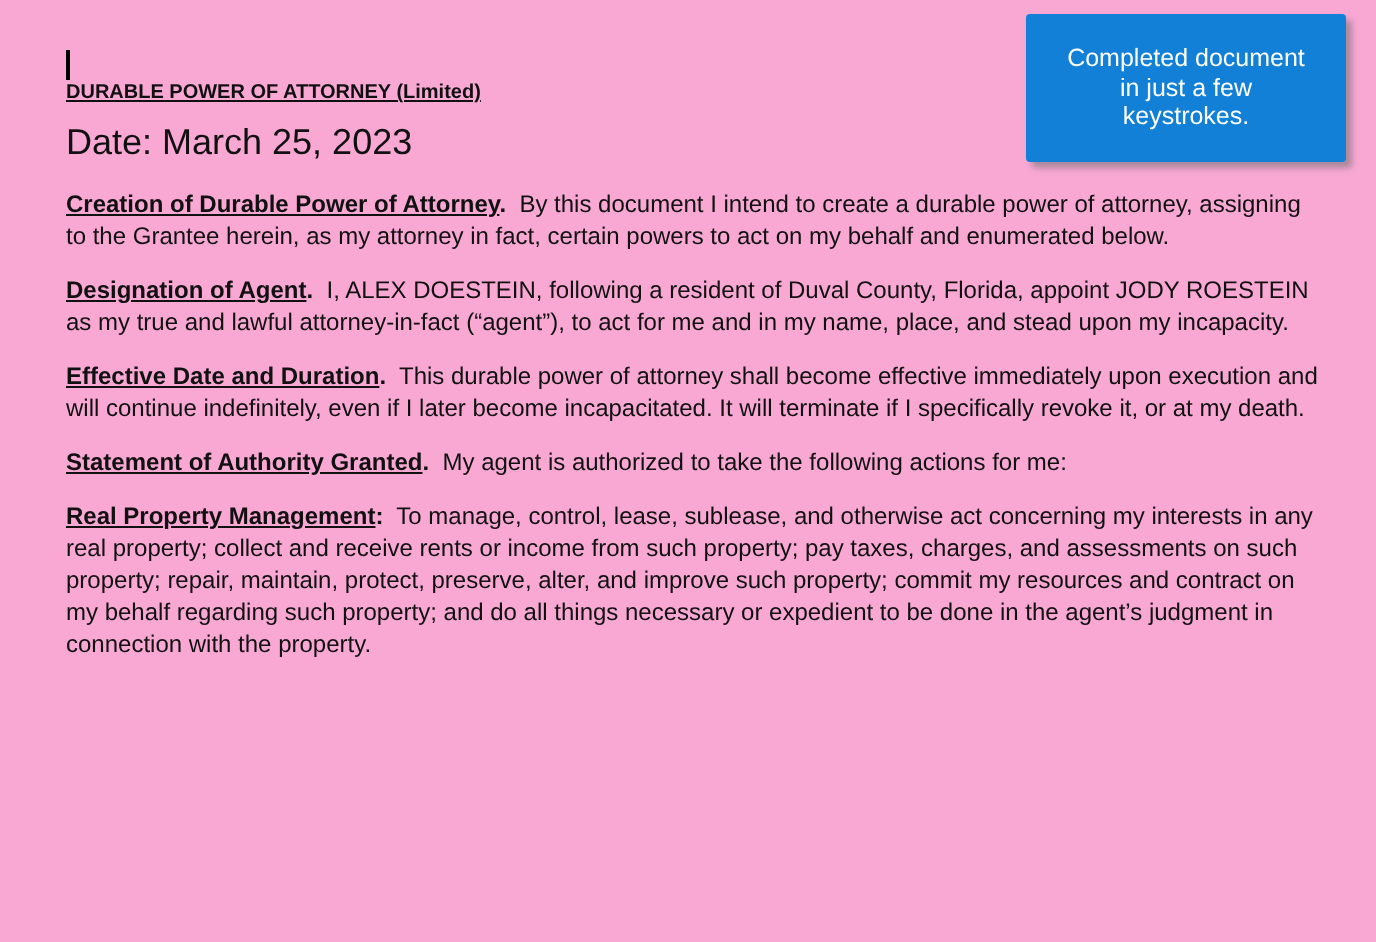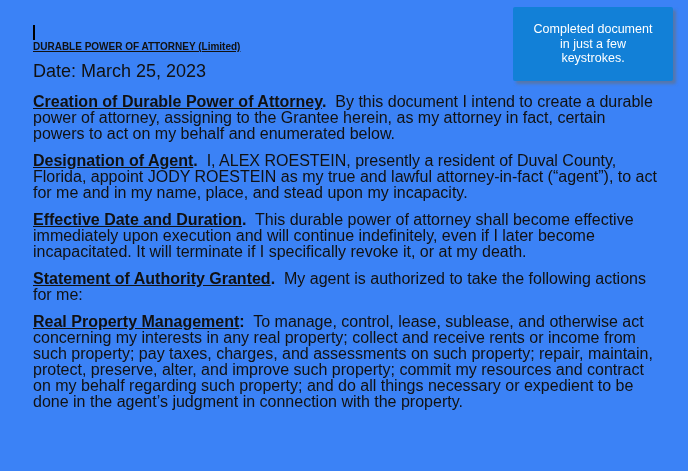--- a/index.html
+++ b/index.html
@@ -11,21 +11,21 @@
     width: 688px;
     height: 471px;
     overflow: hidden;
     position: relative;
     font-family: "Liberation Sans", sans-serif;
     color: #111111;
   }
   .page {
     position: absolute;
     inset: 0;
-    background: #3b82f6;
+    background: #f9a8d4;
   }
   .caret {
     position: absolute;
     left: 33px;
     top: 25px;
     width: 2px;
     height: 15px;
     background: #000000;
   }
   .callout {
@@ -64,21 +64,21 @@
     white-space: nowrap;
   }
   .date-line {
     margin-top: 8px;
     margin-bottom: 15px;
     font-size: 18px;
     line-height: 16px;
   }
   .para {
     margin: 0 0 11px 0;
-    font-size: 16px;
+    font-size: 12px;
     line-height: 16px;
     white-space: pre-wrap;
   }
   .run-heading {
     font-weight: bold;
     text-decoration: underline;
   }
   .run-bold {
     font-weight: bold;
   }
@@ -98,20 +98,20 @@
     <div class="callout-text">Completed document in just a few keystrokes.</div>
   </div>
 
   <div class="content">
     <div class="doc-title">DURABLE POWER OF ATTORNEY (Limited)</div>
 
     <div class="date-line">Date: March 25, 2023</div>
 
     <div id="doc-paragraphs">
         <p class="para"><span class="run-heading">Creation of Durable Power of Attorney</span><span class="run-bold">.</span><span class="run-normal">  By this document I intend to create a durable power of attorney, assigning to the Grantee herein, as my attorney in fact, certain powers to act on my behalf and enumerated below.</span></p>
-        <p class="para"><span class="run-heading">Designation of Agent</span><span class="run-bold">.</span><span class="run-normal">  I, ALEX ROESTEIN, presently a resident of Duval County, Florida, appoint JODY ROESTEIN as my true and lawful attorney-in-fact (“agent”), to act for me and in my name, place, and stead upon my incapacity.</span></p>
+        <p class="para"><span class="run-heading">Designation of Agent</span><span class="run-bold">.</span><span class="run-normal">  I, ALEX DOESTEIN, following a resident of Duval County, Florida, appoint JODY ROESTEIN as my true and lawful attorney-in-fact (“agent”), to act for me and in my name, place, and stead upon my incapacity.</span></p>
         <p class="para"><span class="run-heading">Effective Date and Duration</span><span class="run-bold">.</span><span class="run-normal">  This durable power of attorney shall become effective immediately upon execution and will continue indefinitely, even if I later become incapacitated. It will terminate if I specifically revoke it, or at my death.</span></p>
         <p class="para"><span class="run-heading">Statement of Authority Granted</span><span class="run-bold">.</span><span class="run-normal">  My agent is authorized to take the following actions for me:</span></p>
         <p class="para"><span class="run-heading">Real Property Management</span><span class="run-bold">:</span><span class="run-normal">  To manage, control, lease, sublease, and otherwise act concerning my interests in any real property; collect and receive rents or income from such property; pay taxes, charges, and assessments on such property; repair, maintain, protect, preserve, alter, and improve such property; commit my resources and contract on my behalf regarding such property; and do all things necessary or expedient to be done in the agent’s judgment in connection with the property.</span></p>
       </div>
   </div>
 
 </div>
 
 </body></html>

